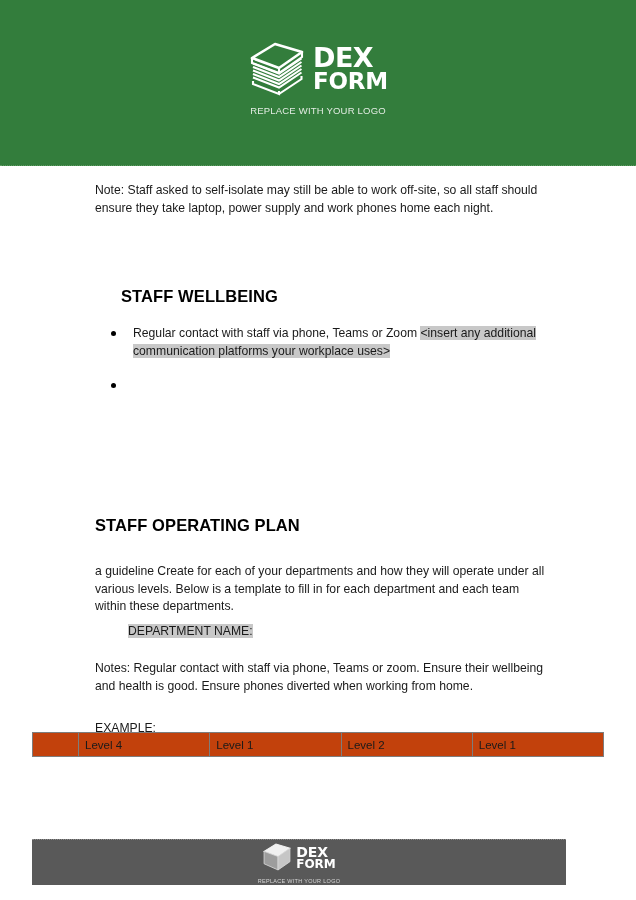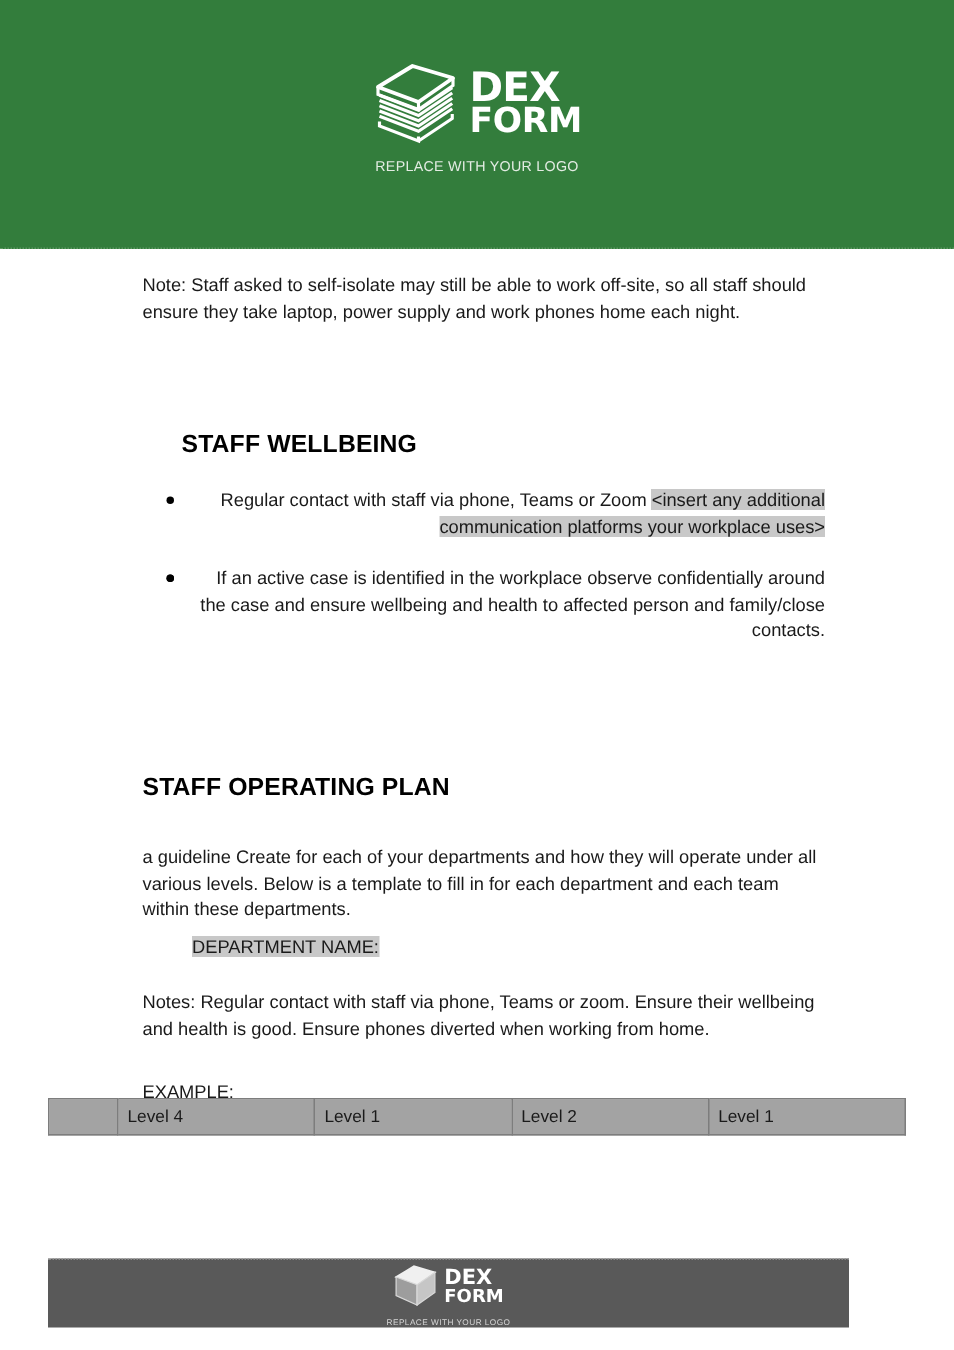--- a/index.html
+++ b/index.html
@@ -102,21 +102,20 @@
     letter-spacing: 0.1px;
     color: #000000;
   }
   ul.bullets {
     position: absolute;
     left: 95px;
     margin: 0;
     padding: 0;
     width: 455px;
     list-style: none;
-    text-align: right;
   }
   ul.bullets li {
     position: relative;
     padding-left: 38px;
     font-size: 12.2px;
     line-height: 17.5px;
     margin-bottom: 17px;
     color: #1a1a1a;
   }
   ul.bullets li .bullet-dot {
@@ -133,21 +132,21 @@
   #levels-table {
     position: absolute;
     left: 32px;
     top: 732px;
     width: 572px;
     border-collapse: collapse;
     table-layout: fixed;
   }
   #levels-table td {
     border: 1px solid #7d7d7d;
-    background: #a3a3a3;
+    background: #c2410c;
     height: 24px;
     padding: 2px 6px;
     font-size: 11.5px;
     color: #1a1a1a;
     vertical-align: middle;
     box-sizing: border-box;
   }
   #levels-table td.col-label { width: 46px; }
 
   
@@ -211,24 +210,20 @@
 
   <h2 class="section-title" style="top:287px;margin-left:26px;">STAFF WELLBEING</h2>
 
   <ul class="bullets" style="top:325px;">
     <li>
       <span class="bullet-dot"></span>
       <span>Regular contact with staff via phone, Teams or Zoom </span><span class="hl">&lt;insert any additional communication platforms your workplace uses&gt;</span>
     </li>
     <li>
       <span class="bullet-dot"></span>
-    </li>
-    <li>
-      <span class="bullet-dot"></span>
-      <span>If an active case is identified in the workplace observe confidentially around the case and ensure wellbeing and health to affected person and family/close contacts.</span>
     </li>
   </ul>
 
   <h2 class="section-title" style="top:516px;">STAFF OPERATING PLAN</h2>
 
   <p class="doc-text" style="top:551px;">a guideline Create for each of your departments and how they will operate under all various levels. Below is a template to fill in for each department and each team within these departments.</p>
 
   <p class="doc-text" style="top:611px;margin-left:33px;">
     <span class="hl">DEPARTMENT NAME:</span>
   </p>

